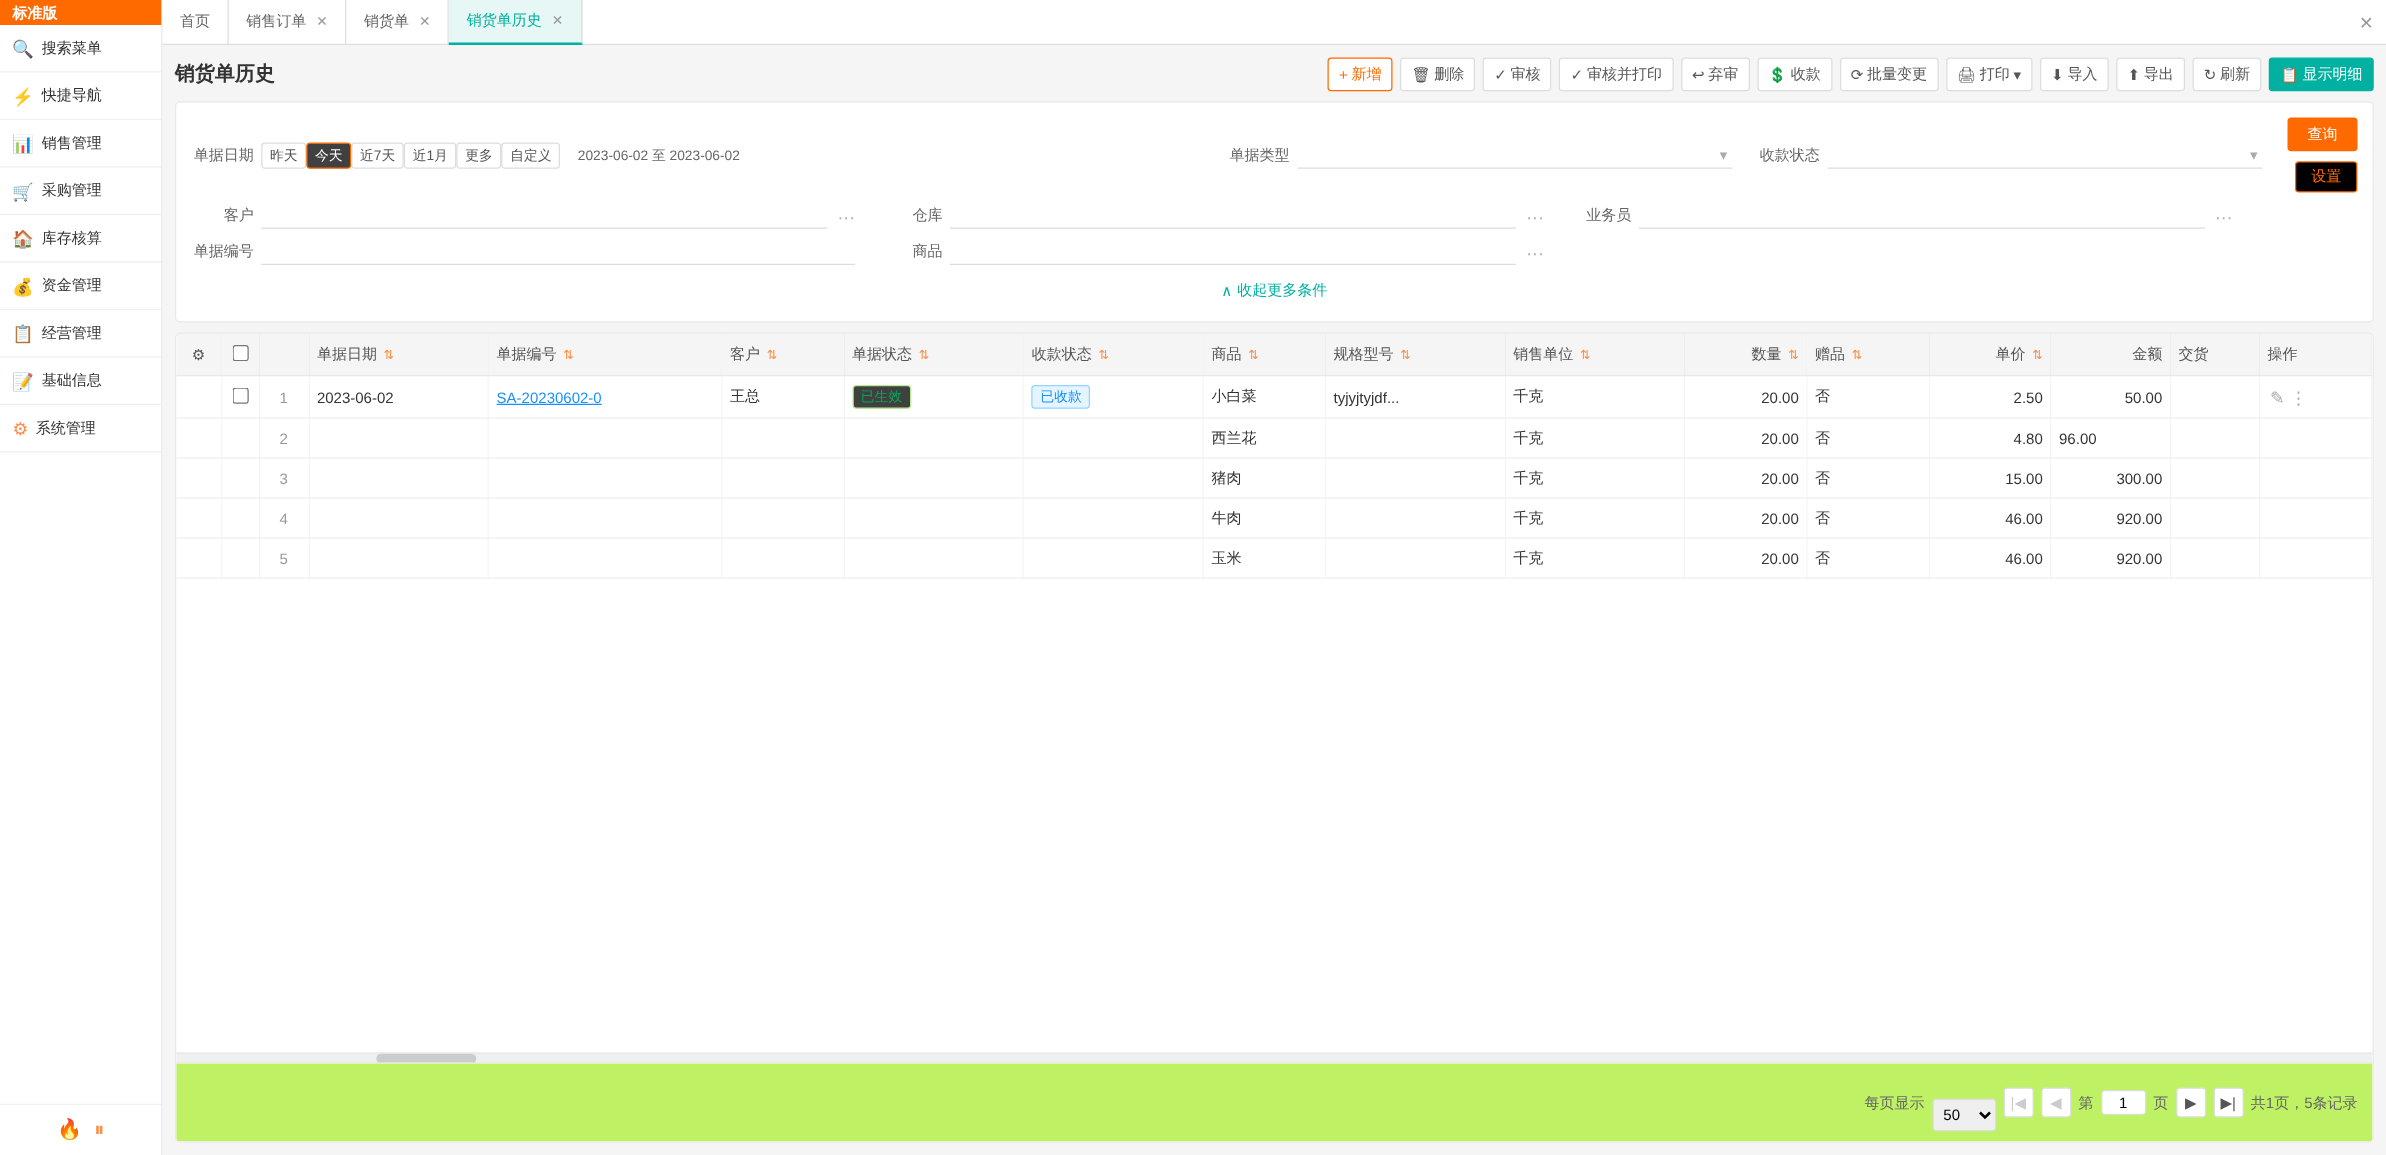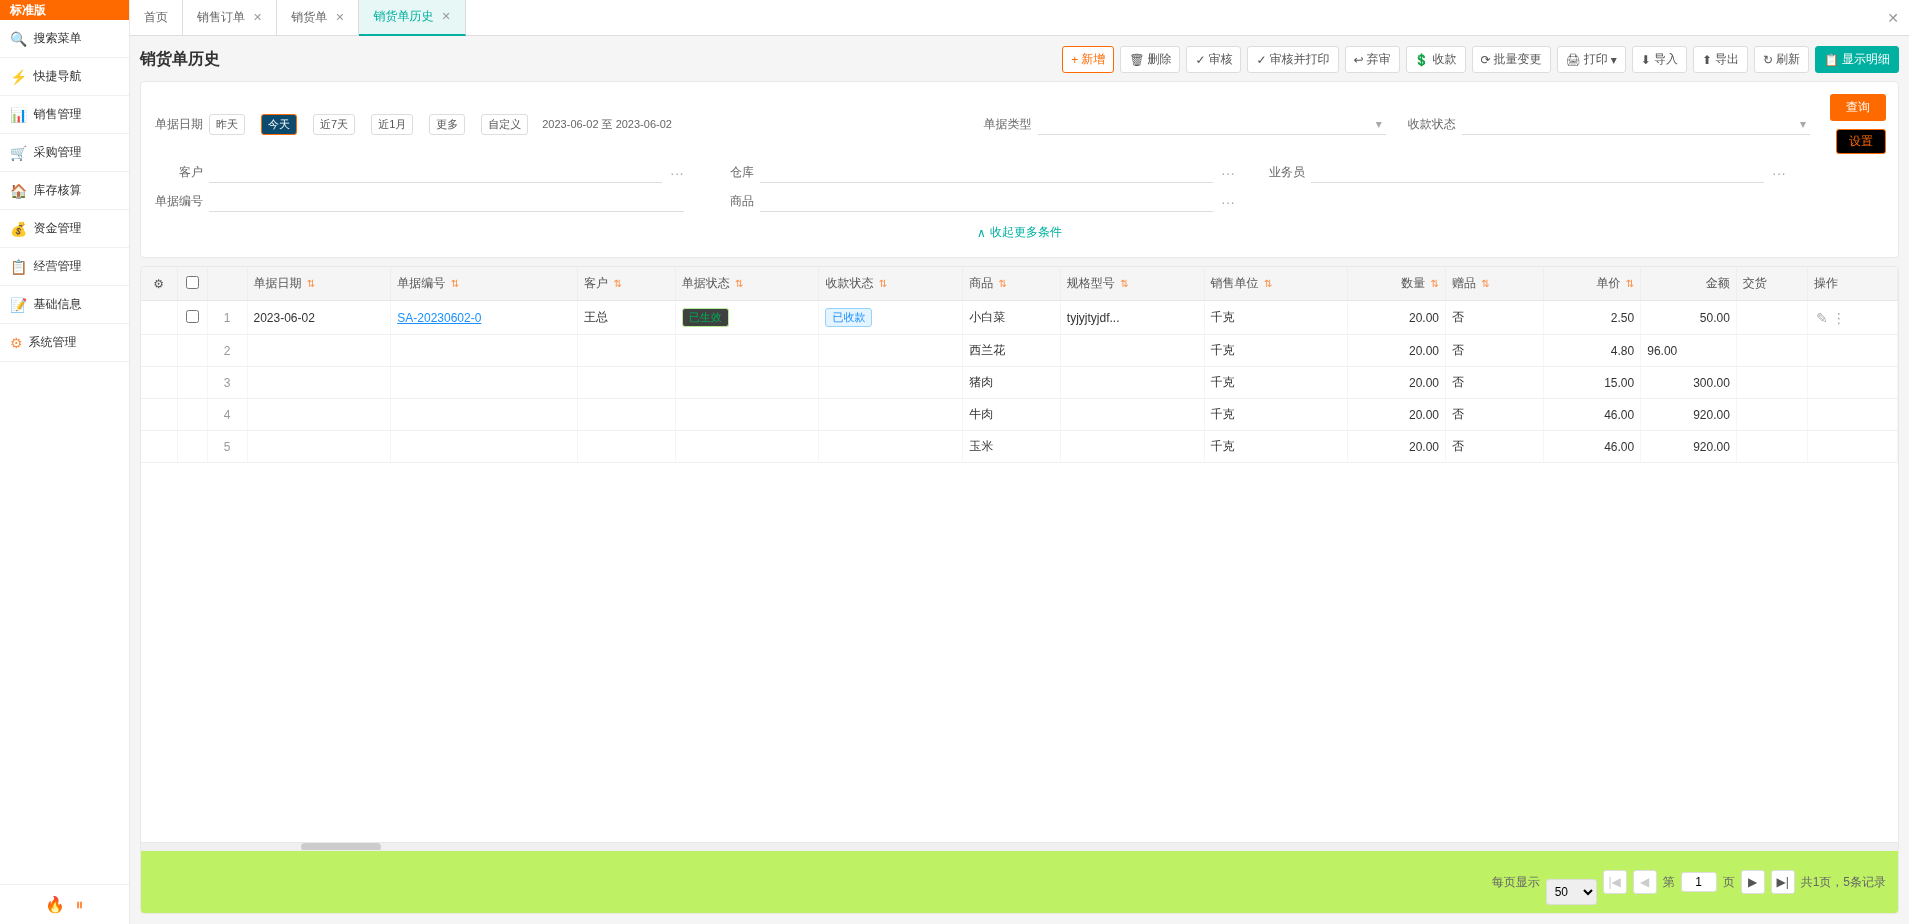--- a/index.html
+++ b/index.html
@@ -163,31 +163,31 @@
       background: transparent;
       outline: none;
       font-size: 12px;
       color: #333;
       display: flex;
       align-items: center;
       justify-content: space-between;
       cursor: pointer;
     }
     .filter-dots { color: #aaa; cursor: pointer; font-size: 14px; margin-left: 2px; }
-    .date-quick { display: flex; align-items: center; gap: 16px; }
+    .date-quick { display: flex; align-items: center; gap: 0; }
     .date-btn {
       padding: 2px 6px;
       border: 1px solid #ddd;
       border-radius: 3px;
       cursor: pointer;
       color: #555;
       background: #fff;
       font-size: 11px;
     }
-    .date-btn.active { background: #0c4a6e; color: #fff; border-color: #ff6a00; }
+    .date-btn.active { background: #404040; color: #fff; border-color: #ff6a00; }
     .date-range { color: #666; font-size: 11px; }
     .collapse-btn {
       display: flex;
       align-items: center;
       justify-content: center;
       color: #00b0a0;
       cursor: pointer;
       gap: 4px;
       font-size: 12px;
       padding: 4px 0;

